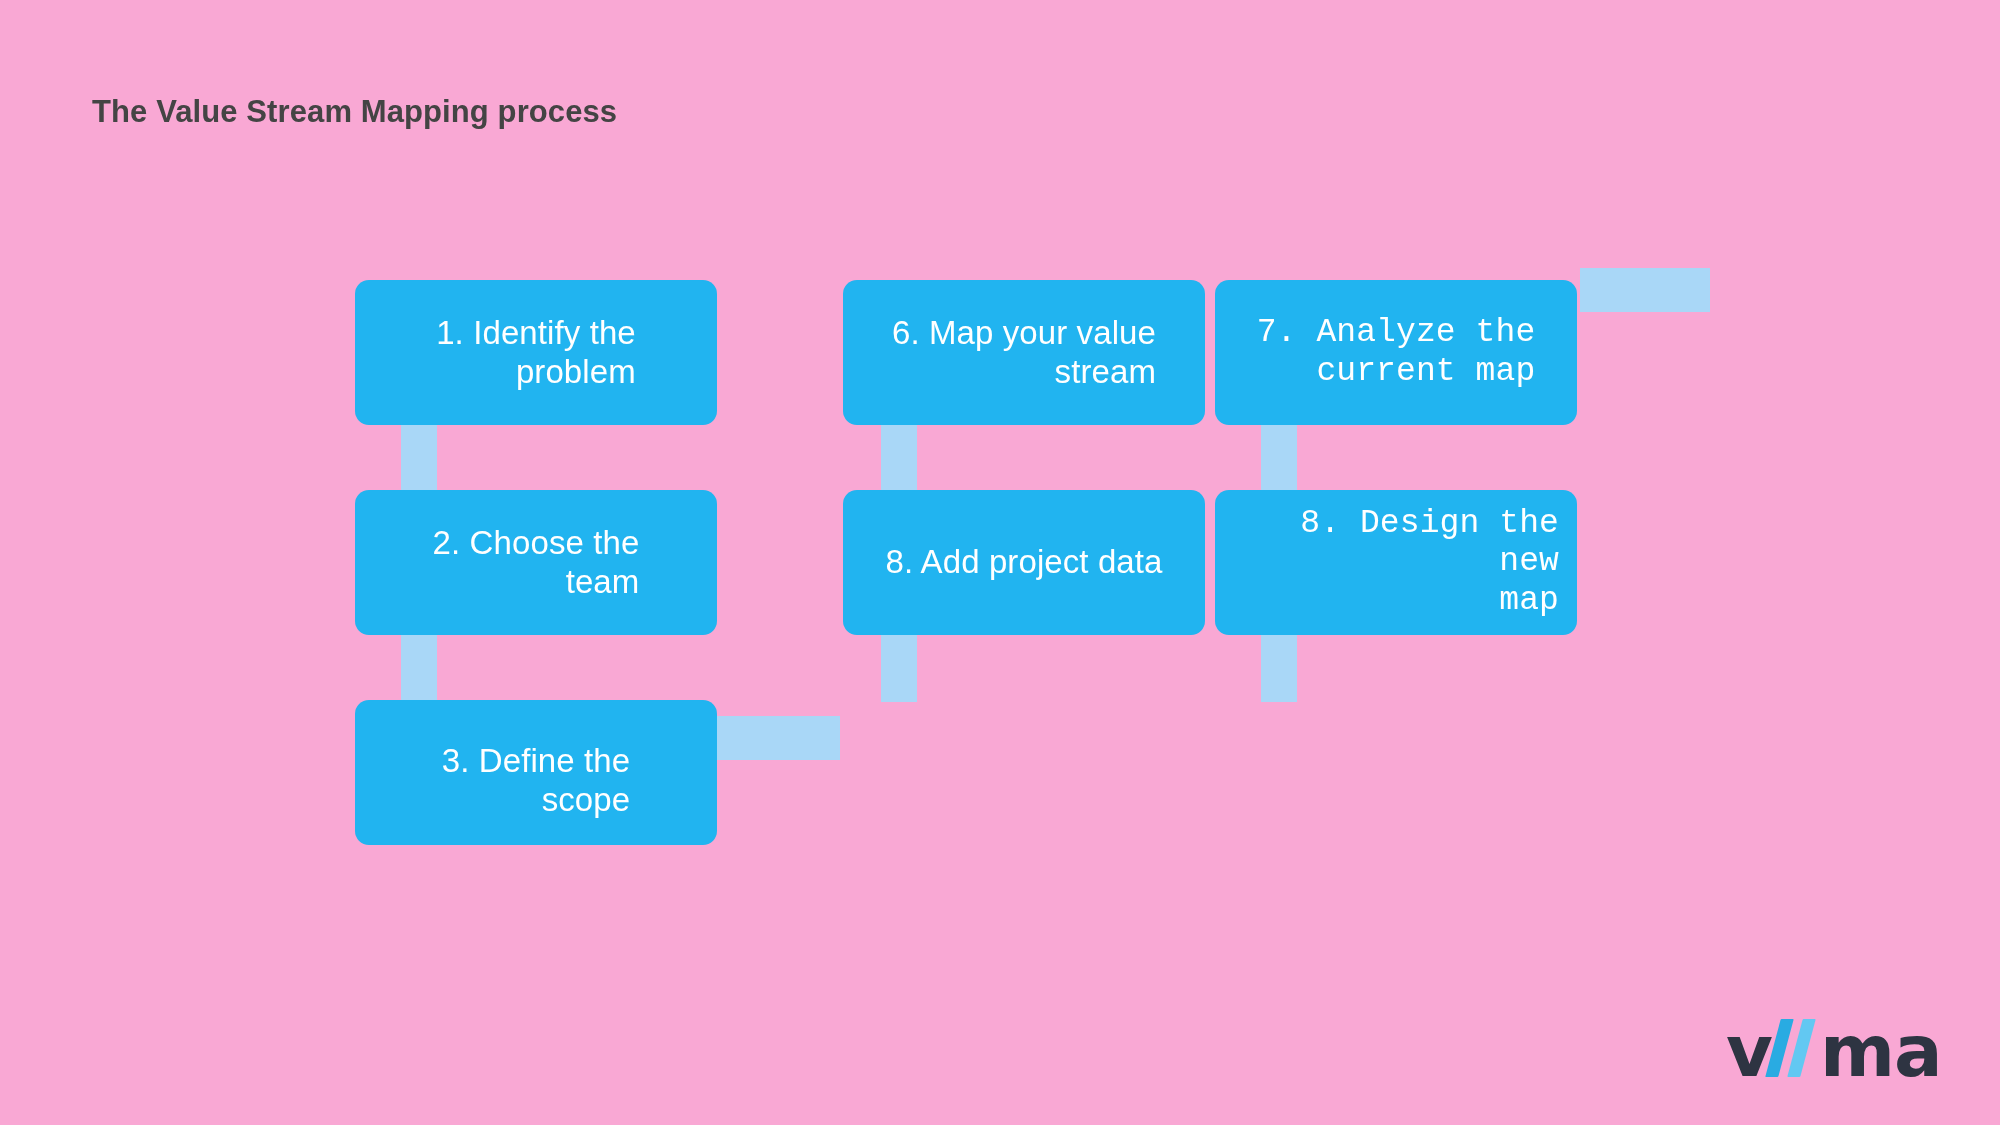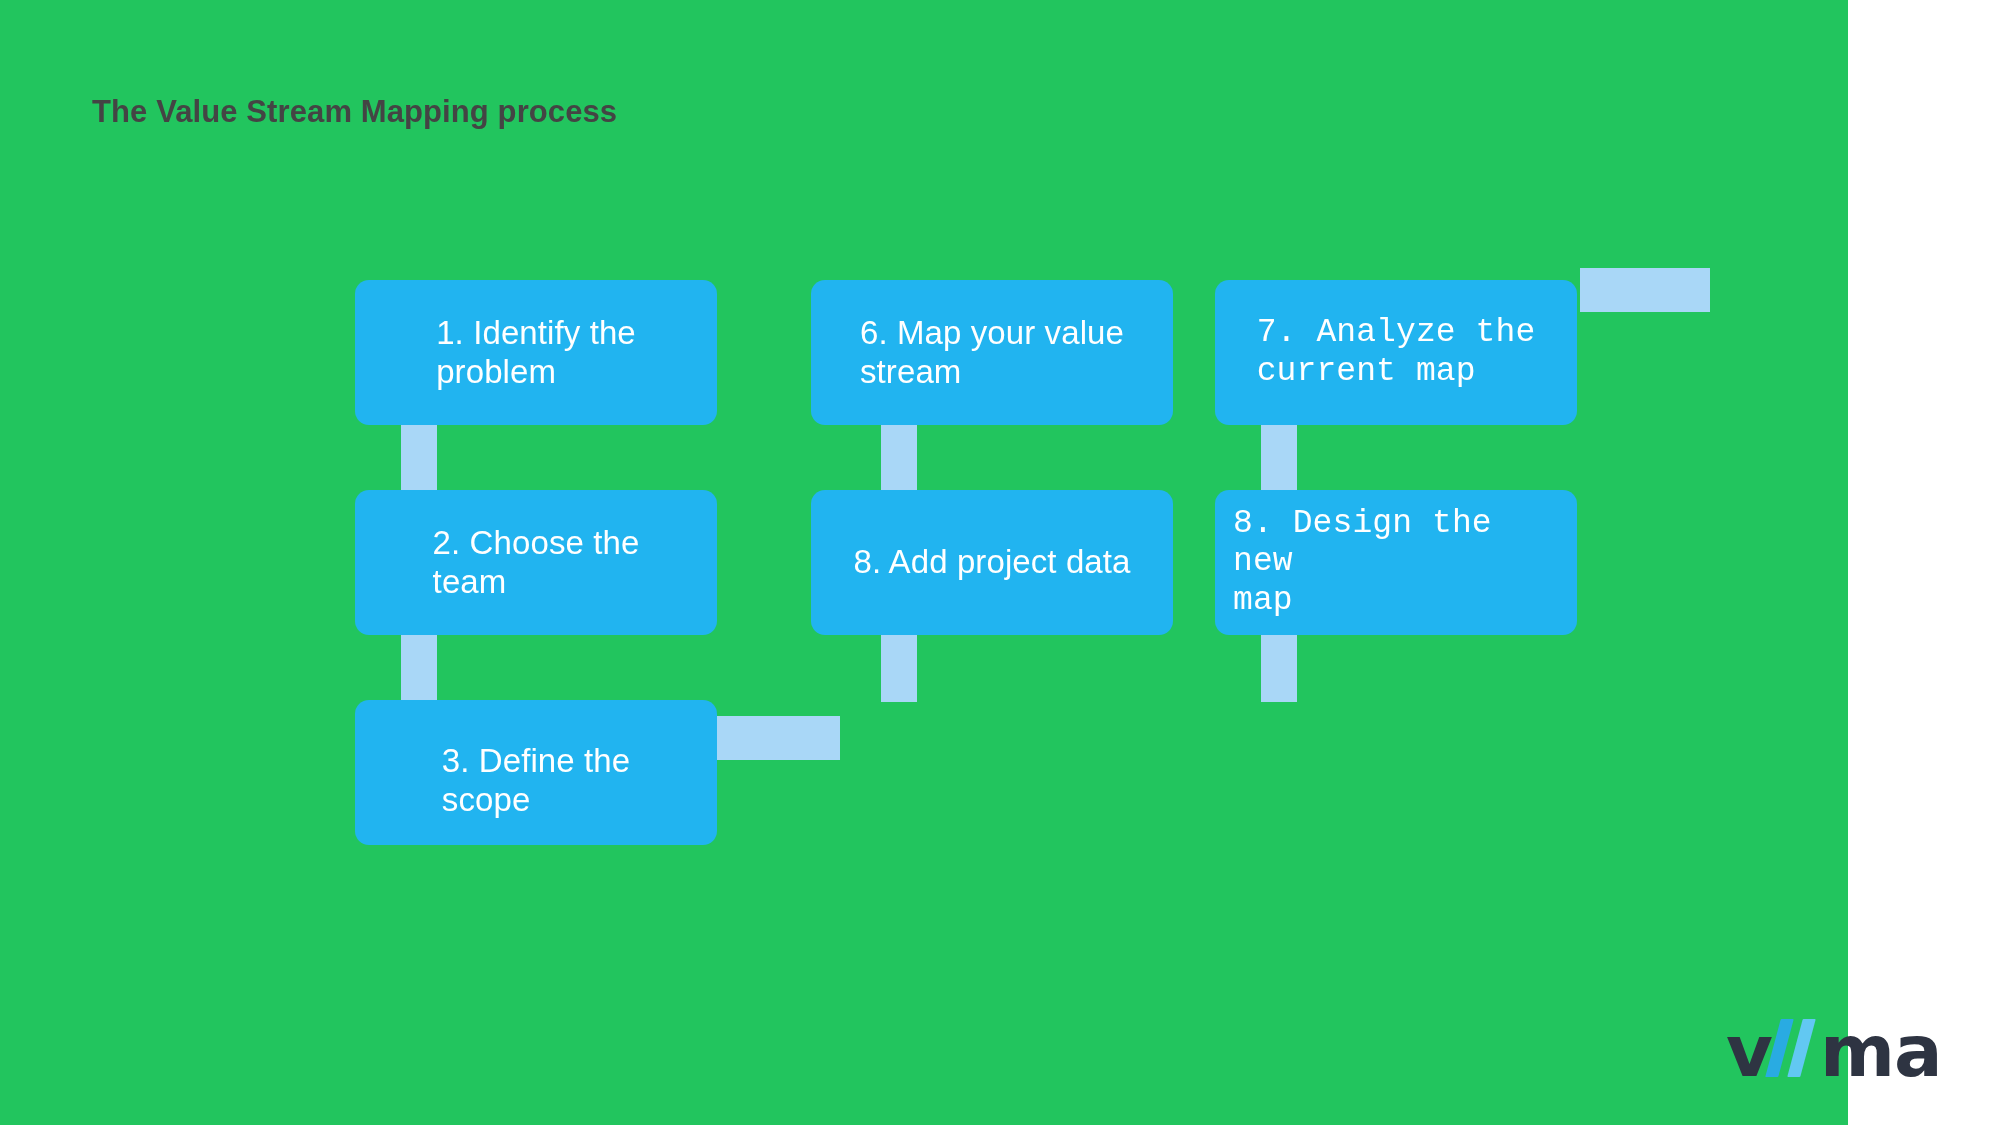--- a/index.html
+++ b/index.html
@@ -7,23 +7,23 @@
   html, body {
     width: 2000px;
     height: 1125px;
     background: #ffffff;
     font-family: "Liberation Sans", sans-serif;
     overflow: hidden;
   }
 
   #slide {
     position: relative;
-    width: 1848px;
+    width: 2000px;
     height: 1125px;
-    background: #22c55e;
+    background: #f9a8d4;
   }
 
   
   #page-title {
     position: absolute;
     left: 92px;
     top: 94px;
     font-size: 31px;
     font-weight: bold;
     color: #444444;
@@ -50,32 +50,32 @@
     align-items: center;
     justify-content: center;
     padding: 0 18px;
     z-index: 2;
   }
 
   .step-label {
     color: #ffffff;
     font-size: 33px;
     line-height: 1.17;
-    text-align: left;
+    text-align: right;
     font-weight: 400;
     letter-spacing: 0.1px;
   }
 
   
   .align-lower  .step-label { transform: translateY(8px); }
   .align-higher .step-label { transform: translateY(-16px); }
 
   
   .col-0 { left: 0px; }
-  .col-1 { left: 456px; }
+  .col-1 { left: 488px; }
   .col-2 { left: 860px; font-family: Liberation Mono, monospace; }
 
   
   .row-0 { top: 0px; }
   .row-1 { top: 210px; }
   .row-2 { top: 420px; }
 
   
   .connector {
     position: absolute;

